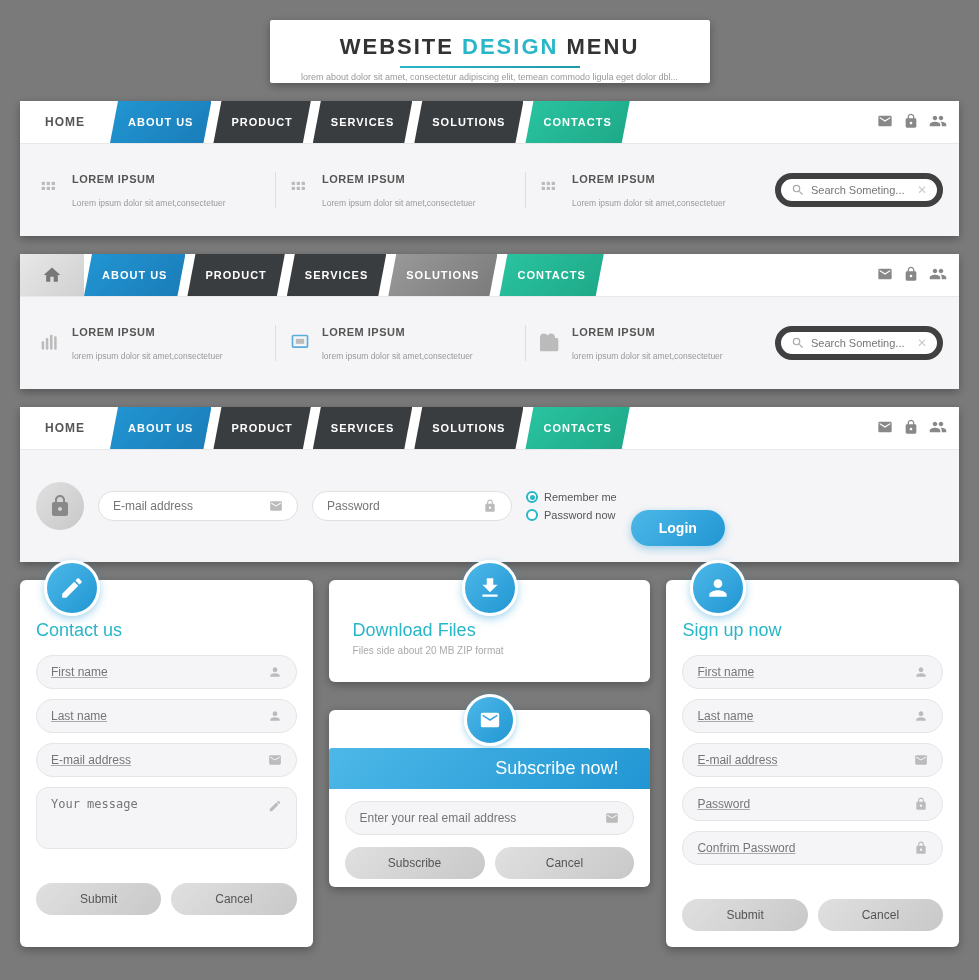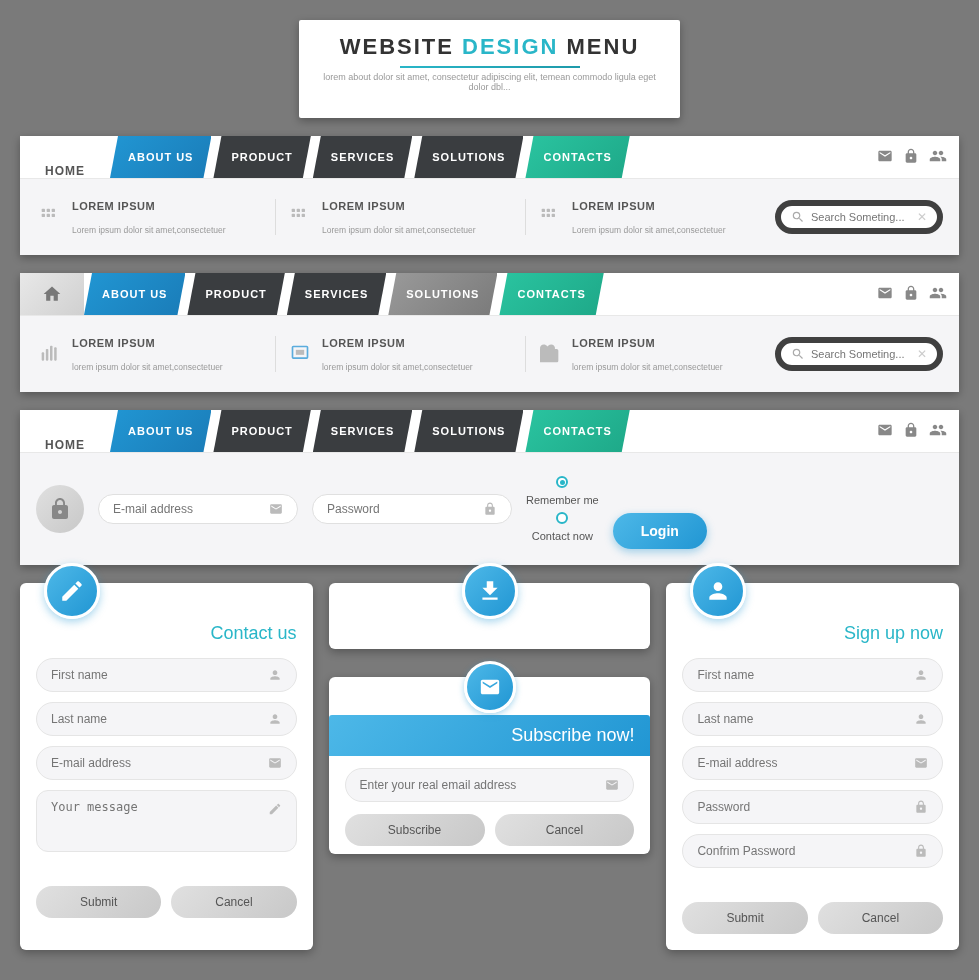--- a/index.html
+++ b/index.html
@@ -8,23 +8,23 @@
       font-family: Arial, sans-serif;
       padding: 20px;
       min-height: 980px;
       width: 979px;
     }
 
     
     .title-banner {
       background: white;
       text-align: center;
-      padding: 14px 20px 26px;
+      padding: 14px 20px 1px;
       margin: 0 auto 18px;
-      width: 381px;
+      width: 440px;
       box-shadow: 0 3px 8px rgba(0,0,0,0.3);
       border-radius: 2px;
     }
     .title-banner h1 {
       font-size: 22px;
       font-weight: bold;
       color: #333;
       letter-spacing: 2px;
       text-transform: uppercase;
     }
@@ -57,21 +57,21 @@
       position: relative;
     }
 
     .nav-home {
       background: white;
       color: #555;
       font-size: 12px;
       font-weight: bold;
       padding: 0 22px;
       display: flex;
-      align-items: flex-end;
+      align-items: center;
       letter-spacing: 1px;
       min-width: 90px;
       justify-content: center;
     }
 
     .nav-items-1 {
       display: flex;
       flex: 1;
       align-items: stretch;
     }
@@ -127,21 +127,21 @@
     }
 
     .nav-icon {
       color: #777;
       font-size: 14px;
       cursor: pointer;
     }
 
     .nav-bottom {
       background: #f5f5f7;
-      padding: 20px 16px;
+      padding: 28px 16px;
       display: flex;
       align-items: center;
       gap: 10px;
       border-top: 1px solid #e8e8e8;
     }
 
     .nav-widget {
       display: flex;
       align-items: center;
       gap: 8px;
@@ -286,21 +286,20 @@
       gap: 6px;
     }
 
     .radio-label {
       display: flex;
       align-items: center;
       gap: 6px;
       font-size: 11px;
       color: #555;
       cursor: pointer;
-      flex-direction: column;
     }
 
     .radio-dot {
       width: 12px;
       height: 12px;
       border-radius: 50%;
       border: 2px solid #29b6c8;
       background: white;
       display: flex;
       align-items: center;
@@ -363,22 +362,22 @@
     .panel-icon-circle svg {
       width: 26px;
       height: 26px;
       fill: white;
     }
 
     .panel-title {
       font-size: 18px;
       color: #29b6c8;
       font-weight: normal;
-      padding: 16px 16px 6px 5px;
-      text-align: right;
+      padding: 16px 16px 6px 16px;
+      text-align: left;
     }
 
     .panel-form {
       padding: 8px 16px 16px;
     }
 
     .form-field {
       display: flex;
       align-items: center;
       background: #f5f5f7;
@@ -389,20 +388,21 @@
       margin-bottom: 10px;
     }
 
     .form-field input {
       border: none;
       outline: none;
       font-size: 12px;
       color: #aaa;
       background: transparent;
       flex: 1;
+      text-decoration: underline;
     }
 
     .form-field svg {
       width: 14px;
       height: 14px;
       fill: #bbb;
       flex-shrink: 0;
     }
 
     .form-textarea {
@@ -521,21 +521,21 @@
       background: white;
       border-radius: 6px;
       box-shadow: 0 3px 10px rgba(0,0,0,0.3);
       position: relative;
       padding-top: 22px;
       overflow: visible;
     }
 
     .subscribe-header {
       background: linear-gradient(135deg, #4db8e8 0%, #2196d3 100%);
-      padding: 10px 16px;
+      padding: 10px 32px;
       display: flex;
       align-items: center;
       gap: 14px;
       border-radius: 3px 3px 0 0;
     }
 
     .subscribe-title {
       font-size: 18px;
       color: white;
       font-weight: normal;
@@ -876,21 +876,21 @@
           <path d="M18 8h-1V6c0-2.76-2.24-5-5-5S7 3.24 7 6v2H6c-1.1 0-2 .9-2 2v10c0 1.1.9 2 2 2h12c1.1 0 2-.9 2-2V10c0-1.1-.9-2-2-2zm-6 9c-1.1 0-2-.9-2-2s.9-2 2-2 2 .9 2 2-.9 2-2 2zm3.1-9H8.9V6c0-1.71 1.39-3.1 3.1-3.1 1.71 0 3.1 1.39 3.1 3.1v2z"></path>
         </svg>
     </div>
     <div class="radio-group">
       <label class="radio-label">
         <div class="radio-dot filled"></div>
         <span>Remember me</span>
       </label>
       <label class="radio-label">
         <div class="radio-dot"></div>
-        <span>Contact now</span>
+        <span>Password now</span>
       </label>
     </div>
     <button class="login-btn">Login</button>
   </div>
 </div>
 
 <div class="panels-row">
 
   <div class="panel">
     <div class="panel-icon-circle">
@@ -933,20 +933,24 @@
 
   <div class="middle-panel">
 
     <div class="download-top" style="position:relative; overflow:visible; padding-top:30px;">
       <div class="panel-icon-circle" style="top:-20px; left:50%; transform:translateX(-50%);">
         <svg viewBox="0 0 24 24" fill="white">
             <path d="M19 9h-4V3H9v6H5l7 7 7-7zM5 18v2h14v-2H5z"></path>
           </svg>
       </div>
       <div class="download-content">
+        <div class="download-text">
+          <h3>Download Files</h3>
+          <p>Files side about 20 MB ZIP format</p>
+        </div>
       </div>
     </div>
 
     <div class="subscribe-panel" style="margin-top: 14px;">
       <div class="email-circle">
         <svg viewBox="0 0 24 24">
             <path d="M20 4H4c-1.1 0-2 .9-2 2v12c0 1.1.9 2 2 2h16c1.1 0 2-.9 2-2V6c0-1.1-.9-2-2-2zm0 4l-8 5-8-5V6l8 5 8-5v2z"></path>
           </svg>
       </div>
       <div class="subscribe-header" style="margin-top:16px;">

